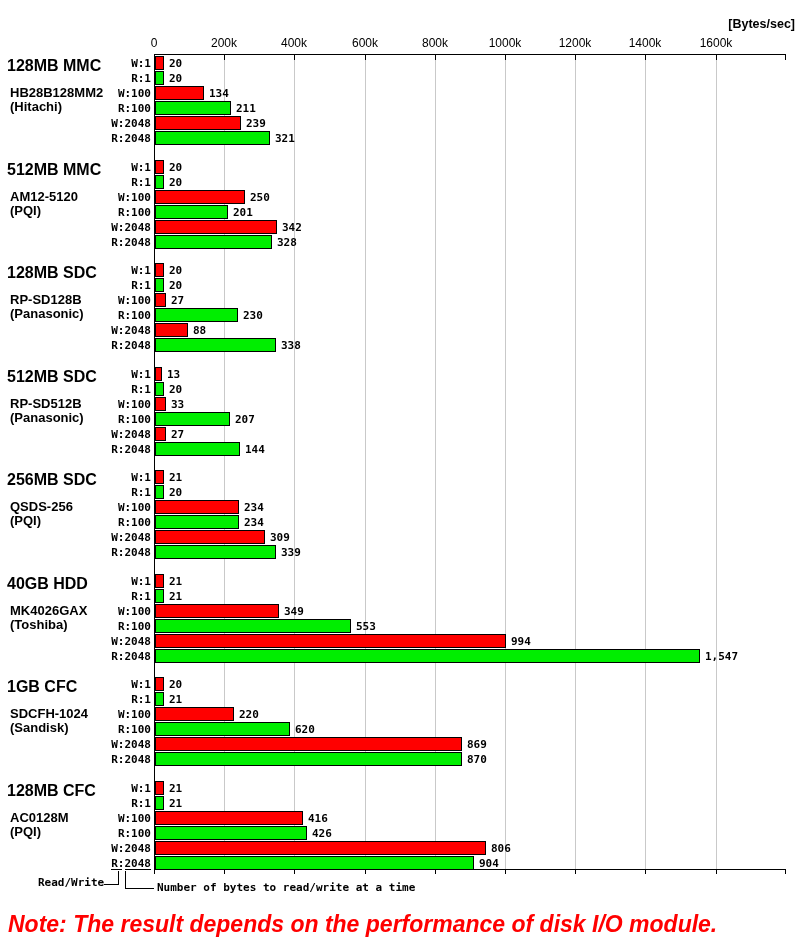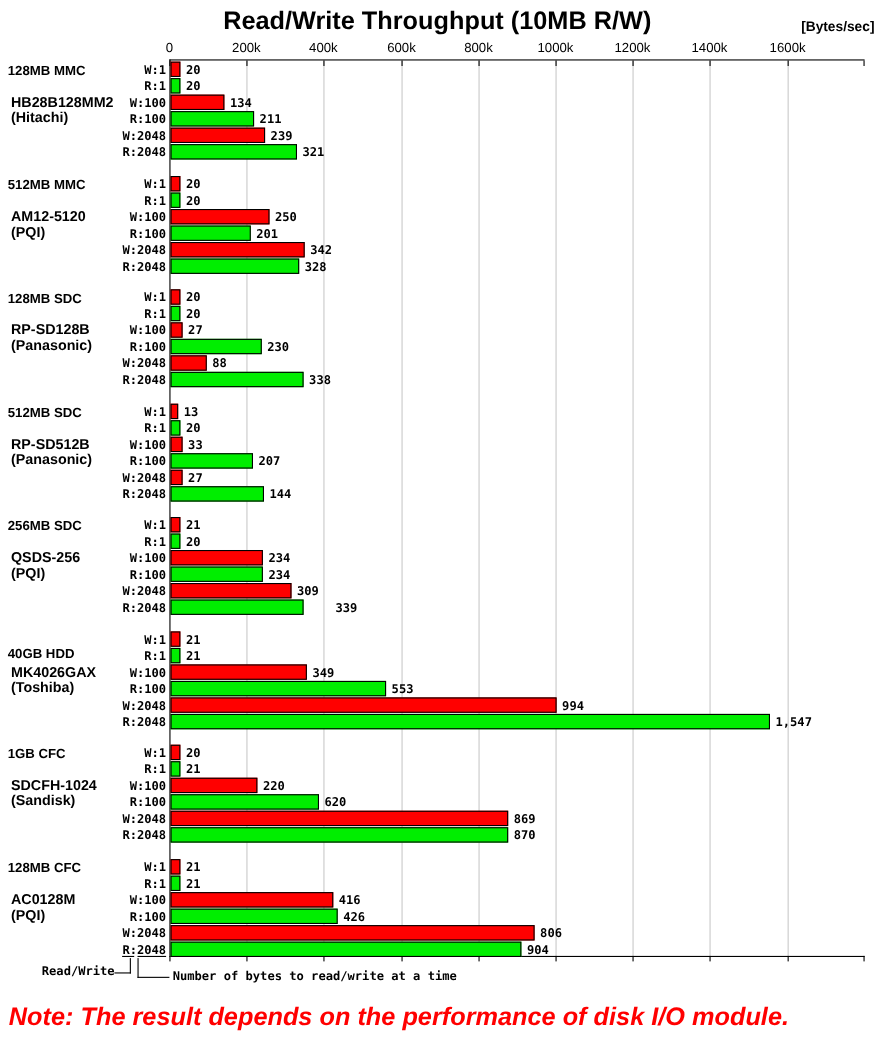--- a/index.html
+++ b/index.html
@@ -12,21 +12,21 @@
     position:absolute; top:5px; left:0; width:795px; text-align:center;
     font-size:23px; font-weight:bold; color:#000; letter-spacing:0px;
   }
   .unit-label {
     position:absolute; top:17px; right:5px; font-size:12.5px; font-weight:bold; color:#000;
   }
   .tick-label { position:absolute; top:36px; width:44px; text-align:center; font-size:12px; color:#000; }
   .grid-line { position:absolute; width:1px; background:#c9c9c9; z-index:0; }
   .axis-line { position:absolute; background:#000000; z-index:1; }
   .tick-mark { position:absolute; width:1px; height:5px; background:#000000; z-index:1; }
-  .device-label  { position:absolute; left:7px;  font-size:12px;  font-weight:bold; white-space:nowrap; }
+  .device-label  { position:absolute; left:7px;  font-size:16px;  font-weight:bold; white-space:nowrap; }
   .model-label   { position:absolute; left:10px; font-size:13px;  font-weight:bold; white-space:nowrap; }
   .vendor-label  { position:absolute; left:10px; font-size:13px;  font-weight:bold; white-space:nowrap; }
   .row-label { position:absolute; width:56px; text-align:right; font-size:11px; white-space:nowrap; }
   .bar { position:absolute; height:12px; border:1px solid #000; z-index:2; }
   .value-label { position:absolute; font-size:11px; white-space:nowrap; z-index:3; }
   .info-box {
     position:absolute; left:570px; top:845px; border:2px solid #000; background:#fff;
     padding:2px 6px; font-size:13.5px; font-weight:bold; line-height:18px;
     white-space:nowrap; z-index:5;
   }
@@ -44,21 +44,20 @@
   }
   .underline-seg { position:absolute; top:869px; height:1px; background:#000; }
   .legend-rw { position:absolute; left:38px; top:876px; font-size:11px; }
   .legend-num { position:absolute; left:157px; top:881px; font-size:11px; }
 </style>
 </head>
 <body>
 
 <div class="canvas">
 
-  <div class="chart-title">Read/Write Throughput (10MB R/W)</div>
   <div class="unit-label">[Bytes/sec]</div>
 
   <div id="plot"></div>
 
   <div class="underline-seg" style="left:111px; width:11px;"></div>
   <div class="underline-seg" style="left:125px; width:26px;"></div>
   <div class="bracket-rw"></div>
   <div class="bracket-num"></div>
   <div class="legend-rw mono">Read/Write</div>
   <div class="legend-num mono">Number of bytes to read/write at a time</div>
@@ -203,22 +202,22 @@
     <div class="bar" style="left: 155px; top: 500px; width: 82px; height: 12px; background: rgb(255, 0, 0);"></div>
     <div class="value-label mono" style="left: 244px; top: 501px;">234</div>
     <div class="row-label mono" style="left: 95px; top: 516px;">R:100</div>
     <div class="bar" style="left: 155px; top: 515px; width: 82px; height: 12px; background: rgb(0, 238, 0);"></div>
     <div class="value-label mono" style="left: 244px; top: 516px;">234</div>
     <div class="row-label mono" style="left: 95px; top: 531px;">W:2048</div>
     <div class="bar" style="left: 155px; top: 530px; width: 108px; height: 12px; background: rgb(255, 0, 0);"></div>
     <div class="value-label mono" style="left: 270px; top: 531px;">309</div>
     <div class="row-label mono" style="left: 95px; top: 546px;">R:2048</div>
     <div class="bar" style="left: 155px; top: 545px; width: 119px; height: 12px; background: rgb(0, 238, 0);"></div>
-    <div class="value-label mono" style="left: 281px; top: 546px; margin-left: 24px;">339</div>
-    <div class="device-label" style="top: 574.5px; margin-top: 12px;">40GB HDD</div>
+    <div class="value-label mono" style="left: 281px; top: 546px;">339</div>
+    <div class="device-label" style="top: 574.5px;">40GB HDD</div>
     <div class="model-label" style="top: 602.5px;">MK4026GAX</div>
     <div class="vendor-label" style="top: 616.5px;">(Toshiba)</div>
     <div class="row-label mono" style="left: 95px; top: 574.5px;">W:1</div>
     <div class="bar" style="left: 155px; top: 573.5px; width: 7px; height: 12px; background: rgb(255, 0, 0);"></div>
     <div class="value-label mono" style="left: 169px; top: 574.5px;">21</div>
     <div class="row-label mono" style="left: 95px; top: 589.5px;">R:1</div>
     <div class="bar" style="left: 155px; top: 588.5px; width: 7px; height: 12px; background: rgb(0, 238, 0);"></div>
     <div class="value-label mono" style="left: 169px; top: 589.5px;">21</div>
     <div class="row-label mono" style="left: 95px; top: 604.5px;">W:100</div>
     <div class="bar" style="left: 155px; top: 603.5px; width: 122px; height: 12px; background: rgb(255, 0, 0);"></div>

